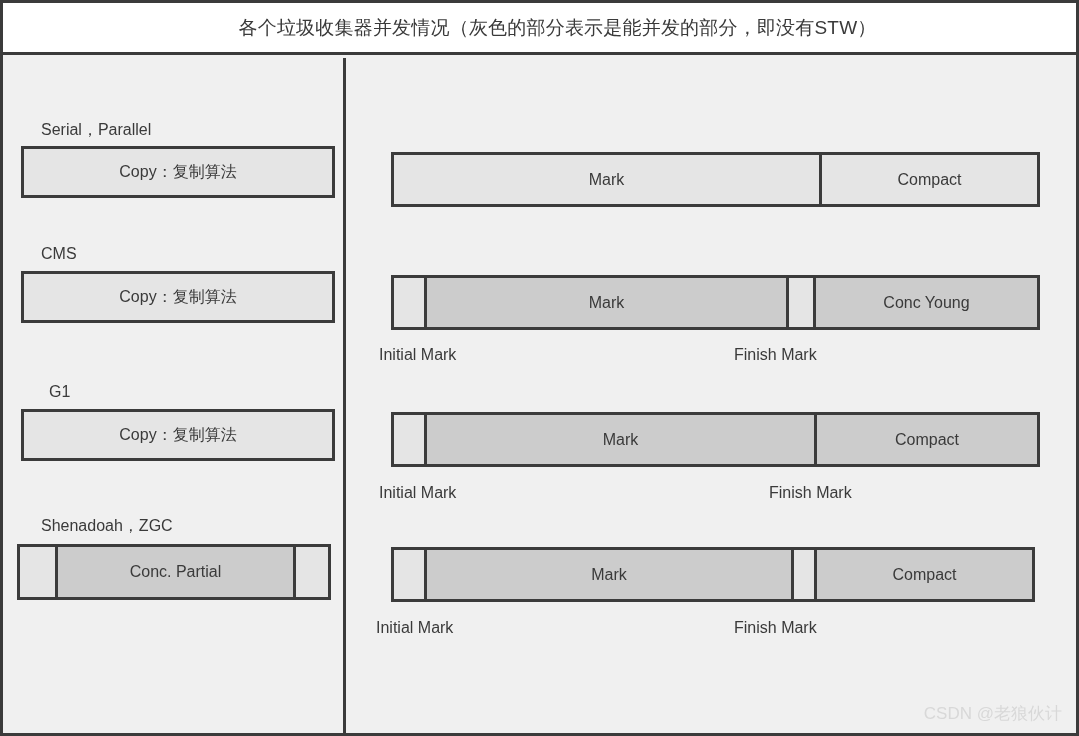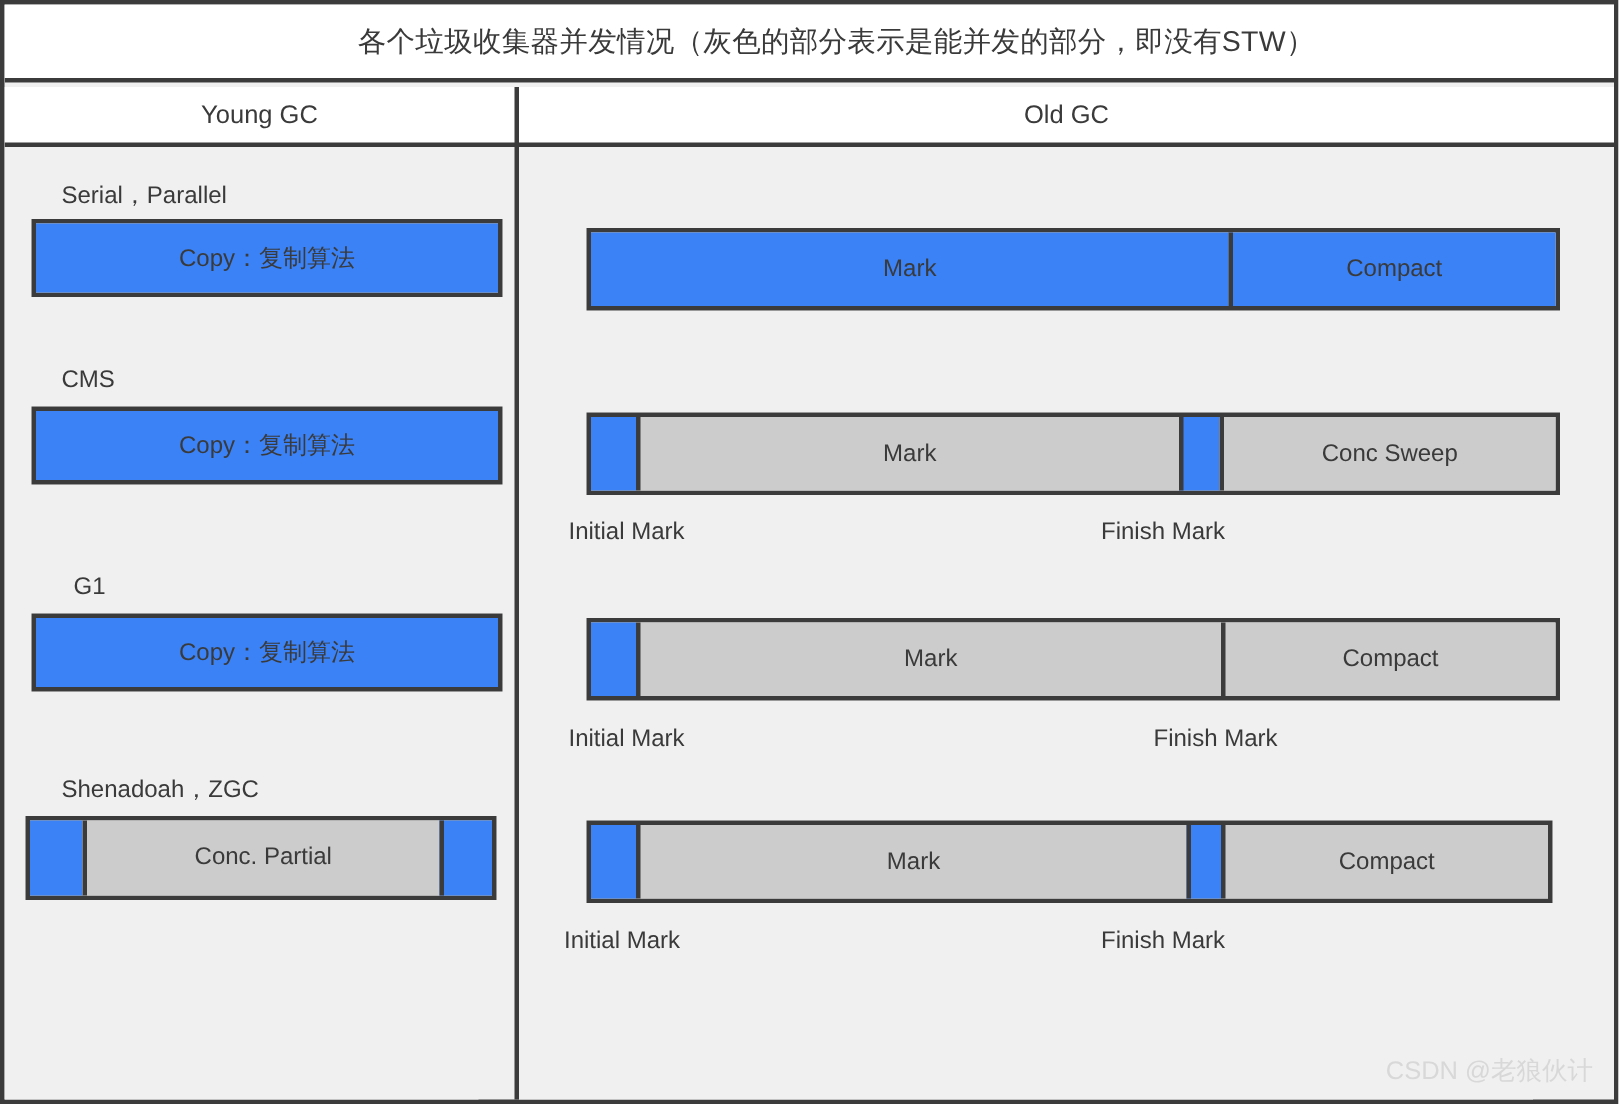--- a/index.html
+++ b/index.html
@@ -103,21 +103,21 @@
   .seg {
     display: flex;
     align-items: center;
     justify-content: center;
     font-size: 16px;
     color: #3a3a3a;
     box-sizing: border-box;
     white-space: nowrap;
     overflow: hidden;
   }
-  .seg-white { background: #3b82f6; }
+  .seg-white { background: #e5e5e5; }
   .seg-gray  { background: #cccccc; }
   .seg + .seg { border-left: 3px solid #3b3b3b; }
 
   
   .caption {
     position: absolute;
     font-size: 16px;
     color: #3a3a3a;
     white-space: nowrap;
   }
@@ -135,24 +135,20 @@
 </style>
 </head>
 <body>
 
 <div id="diagram">
 
   <div class="title-row">
     <div class="title-text">各个垃圾收集器并发情况（灰色的部分表示是能并发的部分，即没有STW）</div>
   </div>
 
-  <div class="header-row">
-    <div class="header-cell header-young">Young GC</div>
-    <div class="header-cell header-old">Old GC</div>
-  </div>
   <div class="col-divider"></div>
 
   <div class="pane pane-young">
 
     <div class="group-label" style="left:38px; top:22px;">Serial，Parallel</div>
     <div class="bar" style="left:18px; top:48px; width:314px; height:52px;">
       <div class="seg seg-white" style="flex:1 1 100%;">Copy：复制算法</div>
     </div>
 
     <div class="group-label" style="left:38px; top:147px;">CMS</div>
@@ -177,21 +173,21 @@
 
     <div class="bar" style="left:45px; top:54px; width:649px; height:55px;">
       <div class="seg seg-white" style="flex:0 0 425px;">Mark</div>
       <div class="seg seg-white" style="flex:1 1 auto;">Compact</div>
     </div>
 
     <div class="bar" style="left:45px; top:177px; width:649px; height:55px;">
       <div class="seg seg-white" style="flex:0 0 30px;"></div>
       <div class="seg seg-gray" style="flex:0 0 362px;">Mark</div>
       <div class="seg seg-white" style="flex:0 0 27px;"></div>
-      <div class="seg seg-gray" style="flex:1 1 auto;">Conc Sweep</div>
+      <div class="seg seg-gray" style="flex:1 1 auto;">Conc Young</div>
     </div>
     <div class="caption" style="left:33px; top:248px;">Initial Mark</div>
     <div class="caption" style="left:388px; top:248px;">Finish Mark</div>
 
     <div class="bar" style="left:45px; top:314px; width:649px; height:55px;">
       <div class="seg seg-white" style="flex:0 0 30px;"></div>
       <div class="seg seg-gray" style="flex:0 0 390px;">Mark</div>
       <div class="seg seg-gray" style="flex:1 1 auto;">Compact</div>
     </div>
     <div class="caption" style="left:33px; top:386px;">Initial Mark</div>

